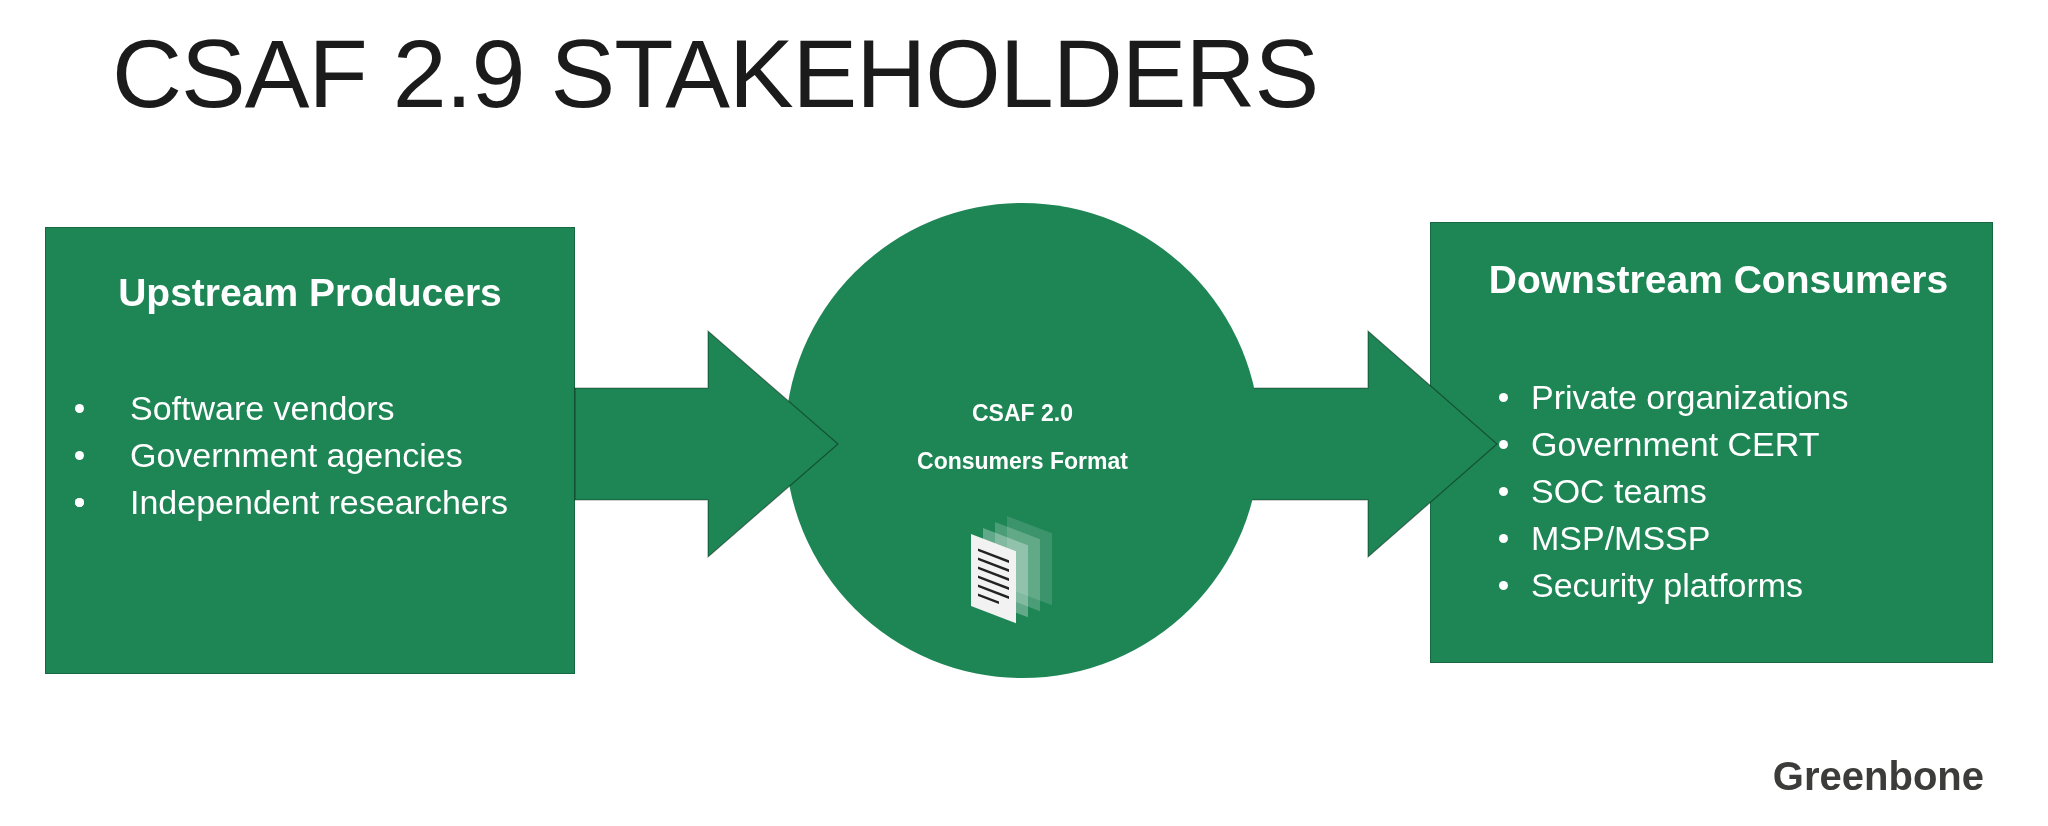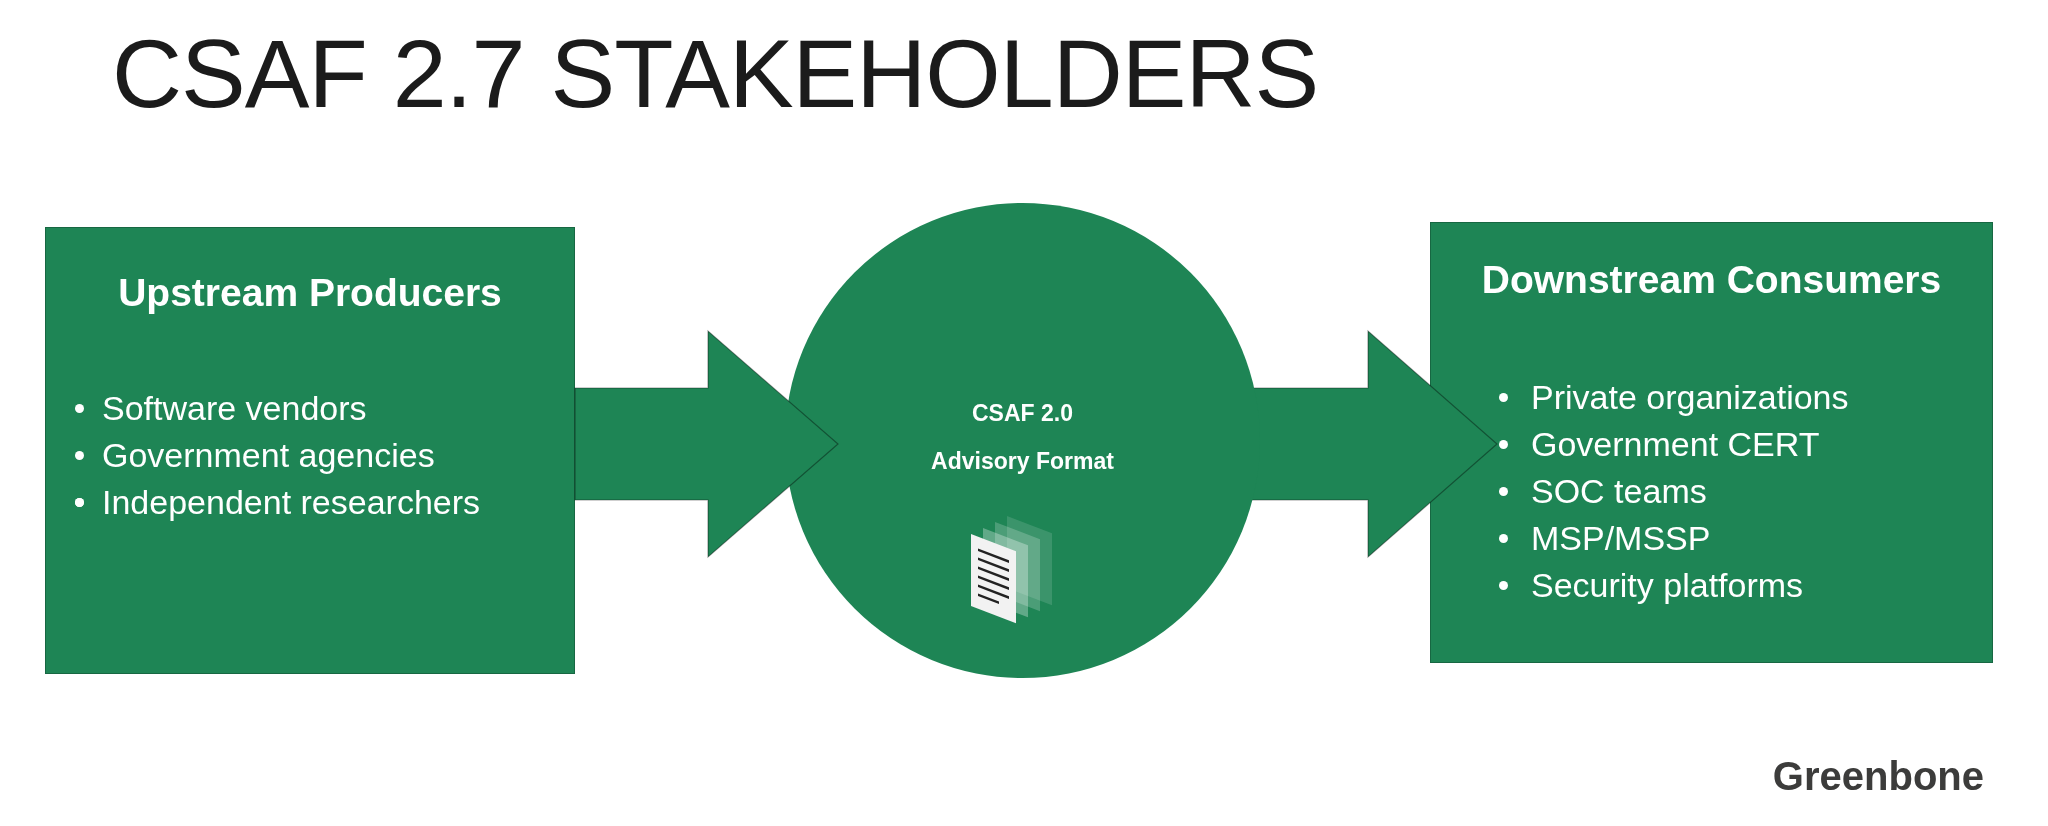--- a/index.html
+++ b/index.html
@@ -22,29 +22,29 @@
     position:absolute;background:var(--green);
     border:1px solid rgba(0,0,0,0.22);box-sizing:border-box;z-index:1;
   }
   .box.left{left:45px;top:215px;width:530px;height:447px;margin-top:12px;}
   .box.right{left:1430px;top:222px;width:563px;height:441px;}
   .box-header{
     position:absolute;left:0;width:100%;text-align:center;
     color:var(--boxtext);font-weight:700;font-size:39px;line-height:1.2;white-space:nowrap;
   }
   .box.left  .box-header{top:42px;}
-  .box.right .box-header{top:34px;}
+  .box.right .box-header{top:34px;margin-left:7px;}
   .box-list{
     position:absolute;left:0;width:100%;margin:0;padding:0;list-style:none;
     color:var(--boxtext);font-size:34px;line-height:47px;
   }
   .box.left  .box-list{top:157px;}
   .box.right .box-list{top:151px;}
   .box-list li{position:relative;white-space:nowrap;}
-  .box.left  .box-list li{padding-left:56px;}
+  .box.left  .box-list li{padding-left:84px;}
   .box.right .box-list li{padding-left:100px;}
   .box-list li .dot{
     position:absolute;top:19px;width:9px;height:9px;border-radius:50%;background:var(--boxtext);
   }
   .box.left  .box-list li .dot{left:29px;}
   .box.right .box-list li .dot{left:68px;}
   .layer{
     position:absolute;left:0;top:0;width:2048px;height:826px;pointer-events:none;
   }
   .layer.under{z-index:2;}
@@ -62,40 +62,40 @@
   .brand-logo{
     position:absolute;top:754px;right:64px;margin:0;
     font-size:40px;font-weight:700;letter-spacing:0px;color:var(--logo);white-space:nowrap;
   }
 </style>
 </head>
 <body>
 
 <div class="canvas">
 
-  <h1 class="page-title">CSAF 2.7 STAKEHOLDERS</h1>
+  <h1 class="page-title">CSAF 2.9 STAKEHOLDERS</h1>
 
   <div class="box left">
     <div class="box-header">Upstream Producers</div>
     <ul class="box-list">
       <li><span class="dot"></span><span>Software vendors</span></li>
       <li><span class="dot"></span><span>Government agencies</span></li>
       <li><span class="dot"></span></li>
       <li><span class="dot"></span><span>Independent researchers</span></li>
     </ul>
   </div>
 
   <svg class="layer under" viewBox="0 0 2048 826">
     <polygon class="arrow" points="1230,388 1368,388 1368,331 1497,444 1368,557 1368,500 1230,500"></polygon>
   </svg>
 
   <div class="circle">
     <div class="circle-label">
       <div>CSAF 2.0</div>
-      <div>Advisory Format</div>
+      <div>Consumers Format</div>
     </div>
     <svg class="doc-icon" viewBox="0 0 120 120">
       <g transform="translate(46,4) skewY(21)" opacity="0.13">
         <rect x="0" y="0" width="45" height="72" fill="#ffffff"></rect>
       </g>
       <g transform="translate(34,10) skewY(21)" opacity="0.20">
         <rect x="0" y="0" width="45" height="72" fill="#ffffff"></rect>
       </g>
       <g transform="translate(22,16) skewY(21)" opacity="0.30">
         <rect x="0" y="0" width="45" height="72" fill="#ffffff"></rect>

